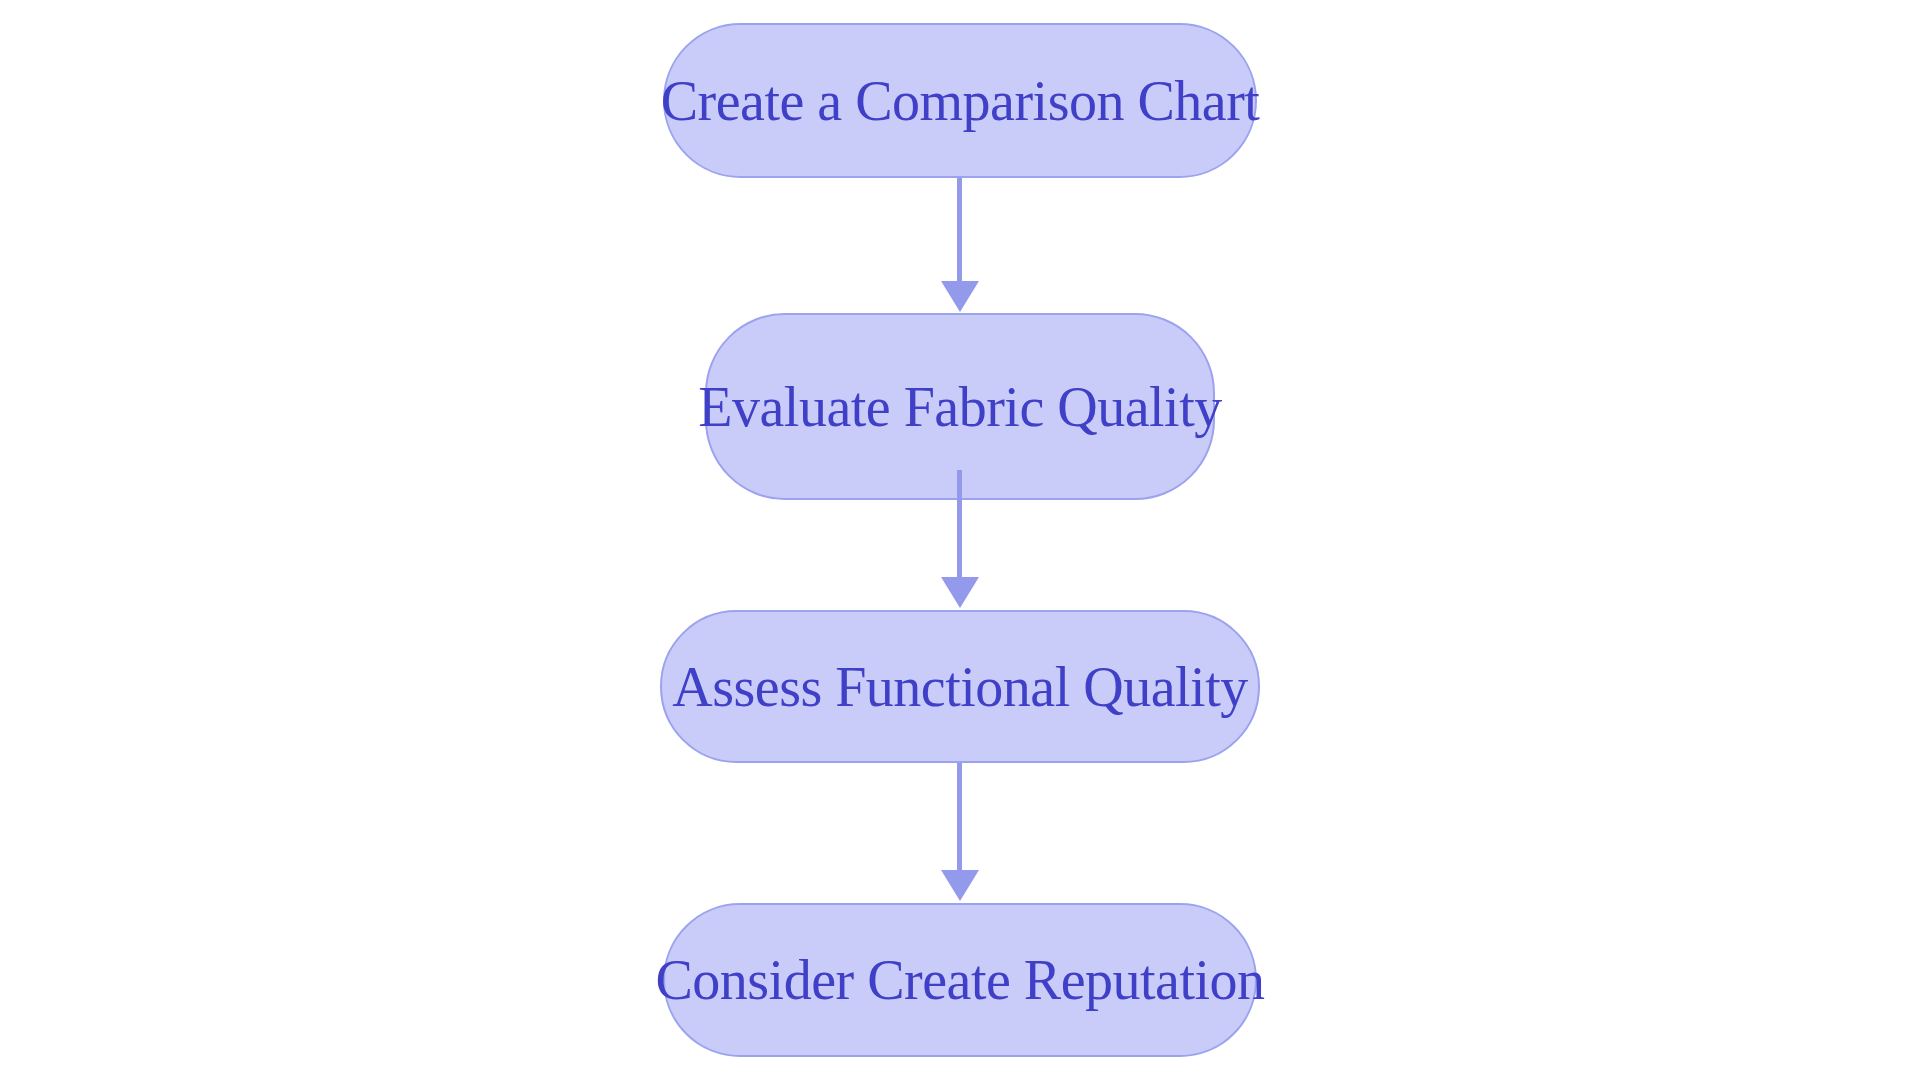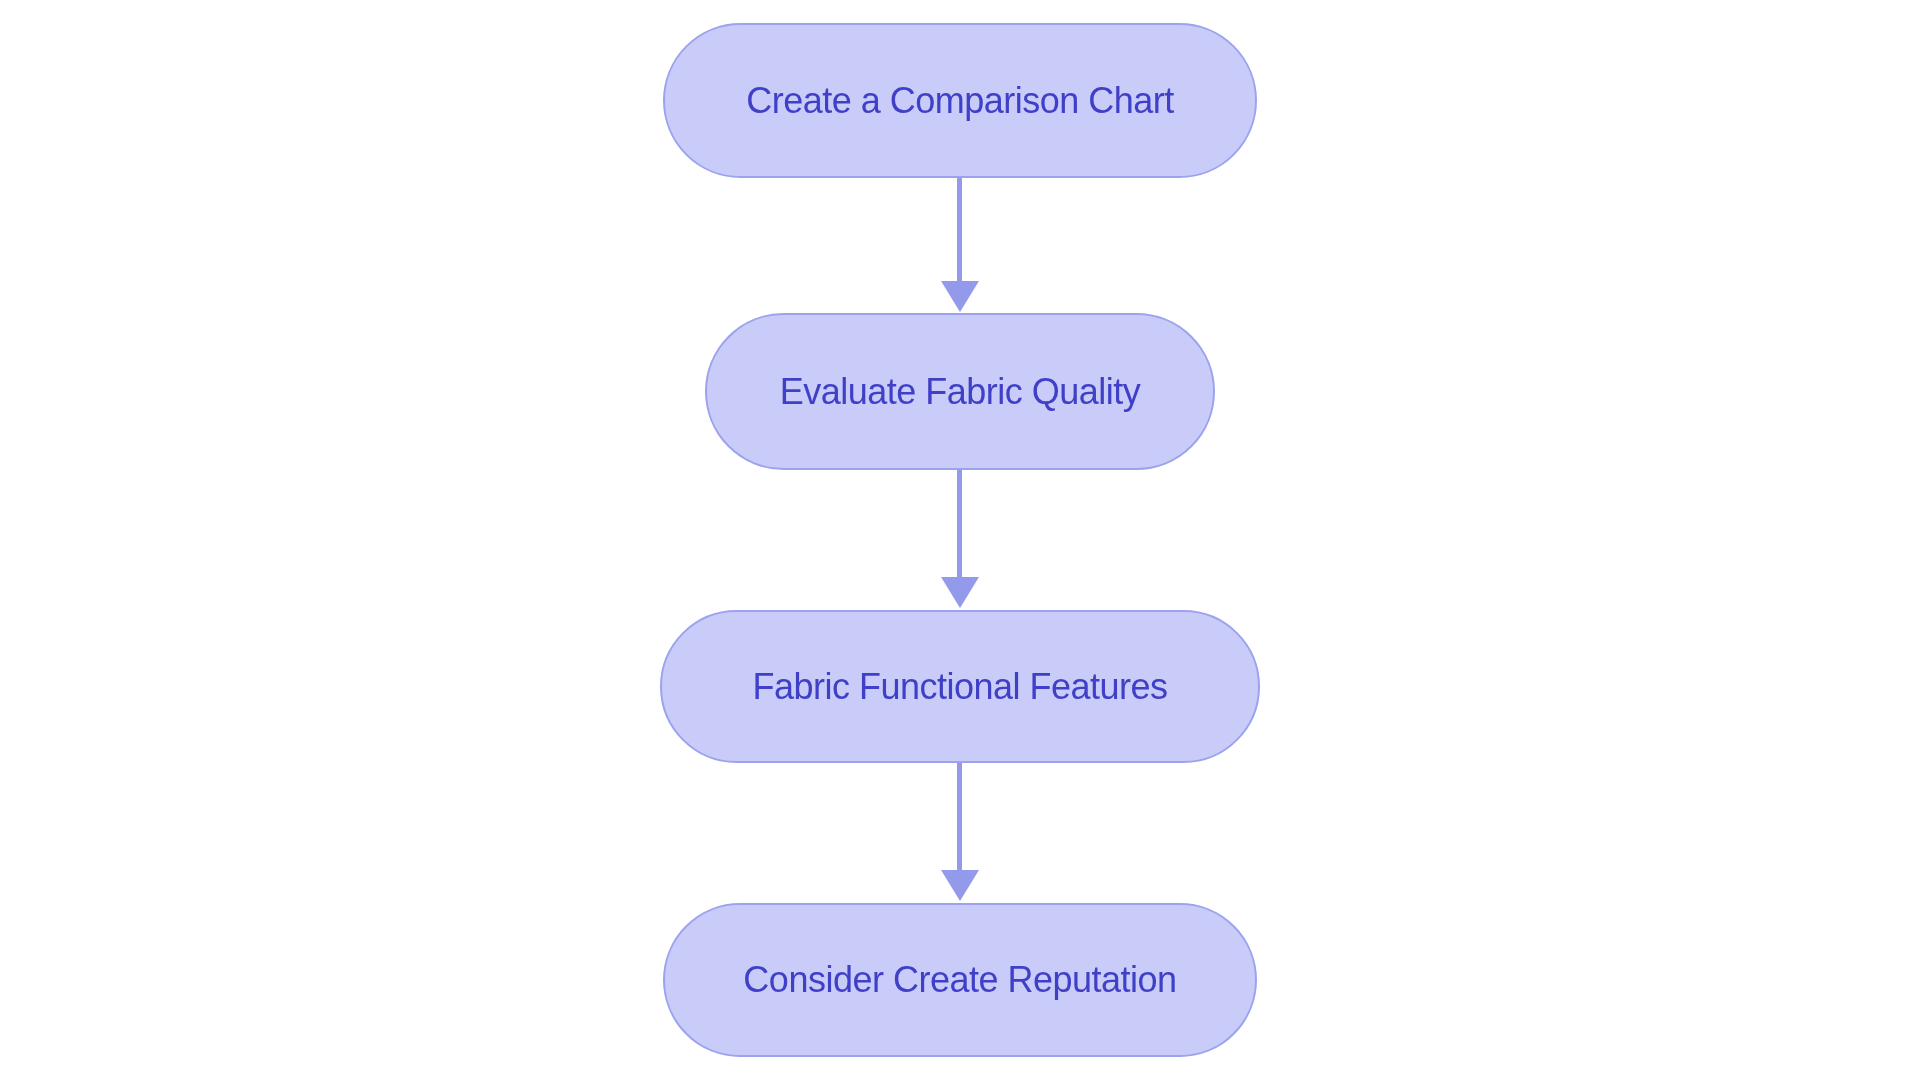--- a/index.html
+++ b/index.html
@@ -27,28 +27,29 @@
     position: absolute;
     background: var(--node-fill);
     border: 2px solid var(--node-border);
     border-radius: 80px;
     display: flex;
     align-items: center;
     justify-content: center;
   }
   .node-label {
     color: var(--text);
-    font-size: 36px;
+    font-size: 56px;
     font-weight: 400;
     letter-spacing: -0.5px;
     white-space: nowrap;
     text-align: center;
+    font-family: Liberation Serif, serif;
   }
   .n1 { left: 663px; top: 23px;  width: 594px; height: 155px; }
-  .n2 { left: 705px; top: 313px; width: 510px; height: 157px; }
+  .n2 { left: 705px; top: 313px; width: 510px; height: 187px; }
   .n3 { left: 660px; top: 610px; width: 600px; height: 153px; }
   .n4 { left: 663px; top: 903px; width: 594px; height: 154px; }
 
   .arrow-stem {
     position: absolute;
     width: 5px;
     left: 957px;
     background: var(--arrow);
   }
   .stem-a { top: 178px; height: 104px; }
@@ -81,21 +82,21 @@
   <div class="arrow-head head-a"></div>
 
   <div class="node n2">
     <span class="node-label">Evaluate Fabric Quality</span>
   </div>
 
   <div class="arrow-stem stem-b"></div>
   <div class="arrow-head head-b"></div>
 
   <div class="node n3">
-    <span class="node-label">Fabric Functional Features</span>
+    <span class="node-label">Assess Functional Quality</span>
   </div>
 
   <div class="arrow-stem stem-c"></div>
   <div class="arrow-head head-c"></div>
 
   <div class="node n4">
     <span class="node-label">Consider Create Reputation</span>
   </div>
 
 </div>

